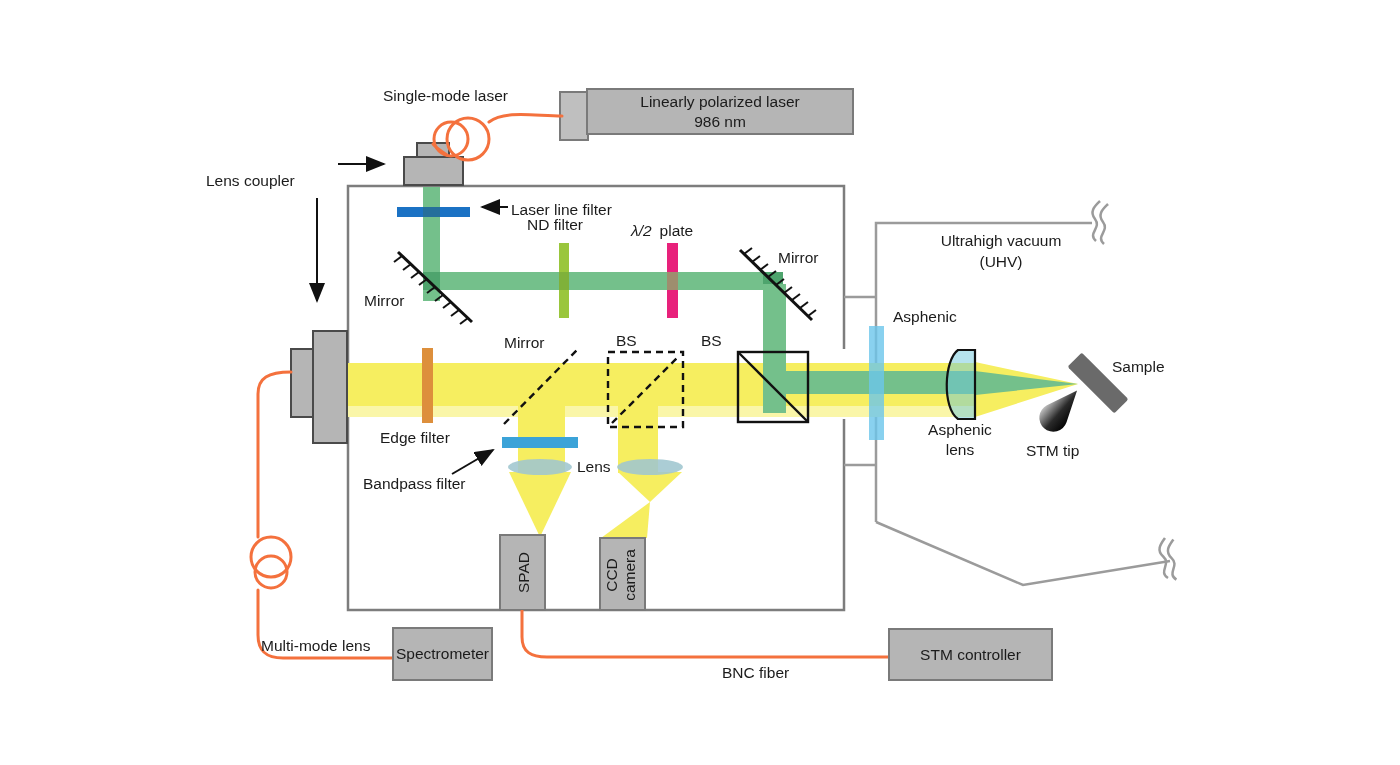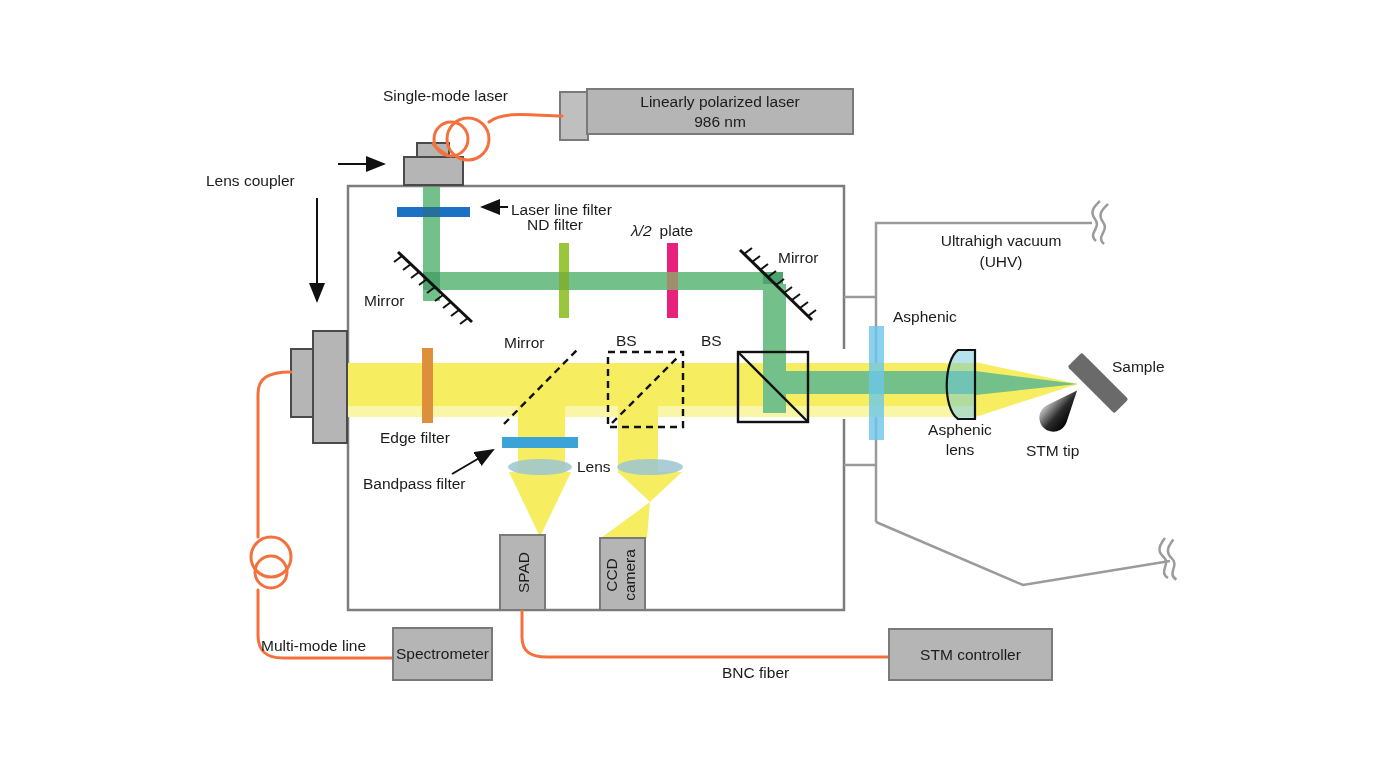--- a/index.html
+++ b/index.html
@@ -190,21 +190,21 @@
 <div class="lbl" style="left:527px;top:215px;">ND filter</div>
 <div class="lbl" style="left:631px;top:221px;"><span class="ital">λ/2</span><span class="w2">plate</span></div>
 <div class="lbl" style="left:364px;top:291px;">Mirror</div>
 <div class="lbl" style="left:778px;top:248px;">Mirror</div>
 <div class="lbl" style="left:504px;top:333px;">Mirror</div>
 <div class="lbl" style="left:616px;top:331px;">BS</div>
 <div class="lbl" style="left:701px;top:331px;">BS</div>
 <div class="lbl" style="left:380px;top:428px;">Edge filter</div>
 <div class="lbl" style="left:363px;top:474px;">Bandpass filter</div>
 <div class="lbl" style="left:577px;top:457px;">Lens</div>
-<div class="lbl" style="left:261px;top:636px;">Multi-mode line</div>
+<div class="lbl" style="left:261px;top:636px;">Multi-mode lens</div>
 <div class="lbl" style="left:722px;top:663px;">BNC fiber</div>
 <div class="lbl center" style="left:915px;top:230px;width:172px;line-height:21px;">
   <div>Ultrahigh vacuum</div>
   <div>(UHV)</div>
 </div>
 <div class="lbl" style="left:893px;top:307px;">Asphenic</div>
 <div class="lbl center" style="left:903px;top:420px;width:114px;line-height:20px;">
   <div>Asphenic</div>
   <div>lens</div>
 </div>

